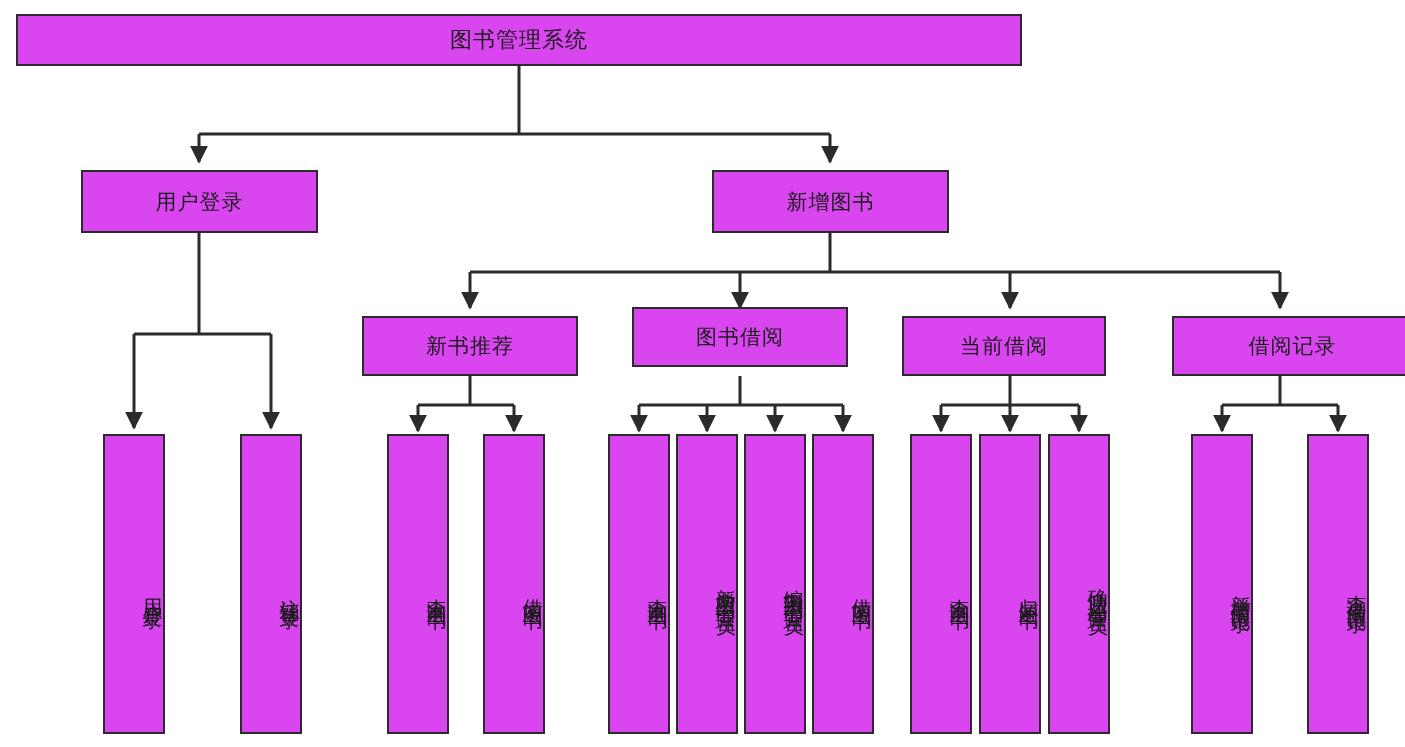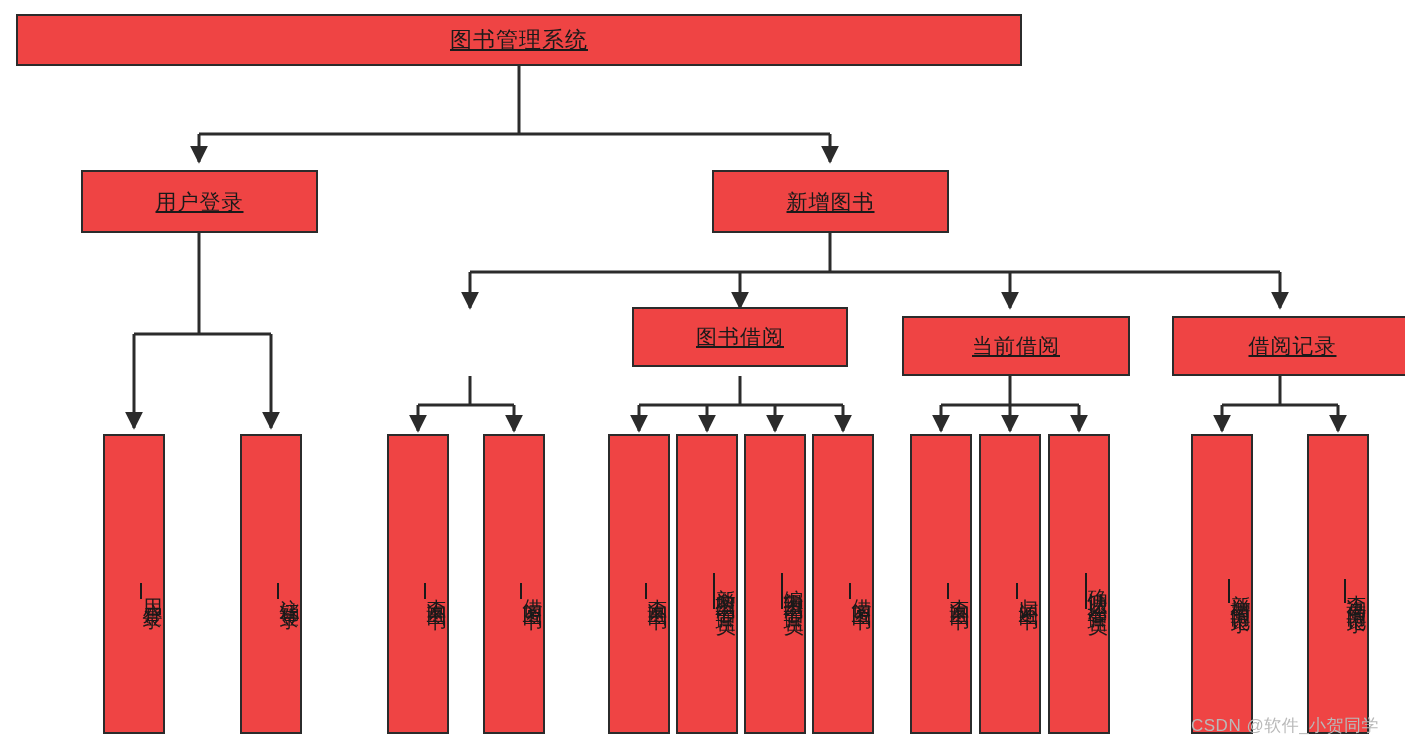--- a/index.html
+++ b/index.html
@@ -22,27 +22,26 @@
     position: absolute;
     left: 0;
     top: 0;
     width: 1405px;
     height: 747px;
     pointer-events: none;
   }
   .node {
     position: absolute;
     box-sizing: border-box;
-    background: #ef4444;
+    background: #d946ef;
     border: 2px solid #2b2b2b;
     display: flex;
     align-items: center;
     justify-content: center;
     color: #1a1a1a;
-    text-decoration: underline;
   }
   .node-h {
     font-size: 21px;
     letter-spacing: 1px;
     white-space: nowrap;
   }
   .node-root {
     font-size: 22px;
     letter-spacing: 1px;
   }
@@ -124,24 +123,27 @@
     <span>图书管理系统</span>
   </div>
 
   <div class="node node-h" style="left:81px; top:170px; width:237px; height:63px;">
     <span>用户登录</span>
   </div>
   <div class="node node-h" style="left:712px; top:170px; width:237px; height:63px;">
     <span>新增图书</span>
   </div>
 
+  <div class="node node-h" style="left:362px; top:316px; width:216px; height:60px;">
+    <span>新书推荐</span>
+  </div>
   <div class="node node-h" style="left:632px; top:307px; width:216px; height:60px;">
     <span>图书借阅</span>
   </div>
-  <div class="node node-h" style="left:902px; top:316px; width:228px; height:60px;">
+  <div class="node node-h" style="left:902px; top:316px; width:204px; height:60px;">
     <span>当前借阅</span>
   </div>
   <div class="node node-h" style="left:1172px; top:316px; width:241px; height:60px;">
     <span>借阅记录</span>
   </div>
 
   <div class="node node-v" style="left:103px; top:434px; width:62px; height:300px;">
     <span>用户登录</span>
   </div>
   <div class="node node-v" style="left:240px; top:434px; width:62px; height:300px;">
@@ -178,17 +180,14 @@
     <span>确认归还（管理员）</span>
   </div>
 
   <div class="node node-v" style="left:1191px; top:434px; width:62px; height:300px;">
     <span>新增借阅记录</span>
   </div>
   <div class="node node-v" style="left:1307px; top:434px; width:62px; height:300px;">
     <span>查询借阅记录</span>
   </div>
 
-  <div class="watermark" style="left:1191px; top:714px;">
-    <span>CSDN @软件_小贺同学</span>
-  </div>
 
 </div>
 
 </body></html>

